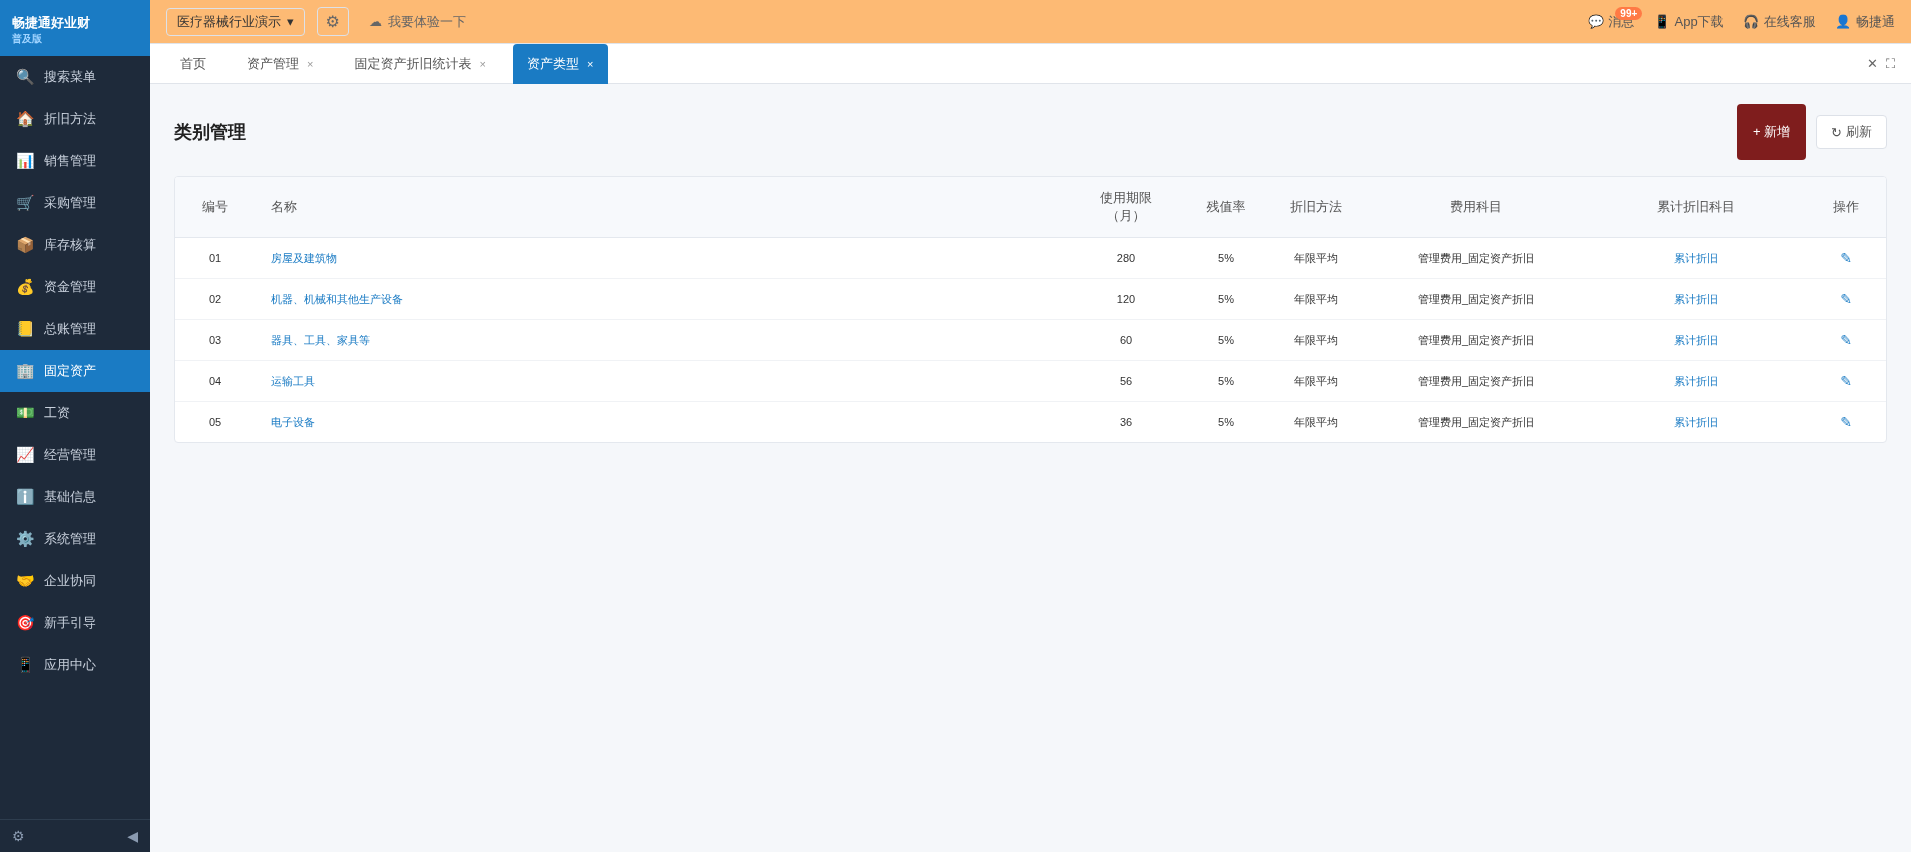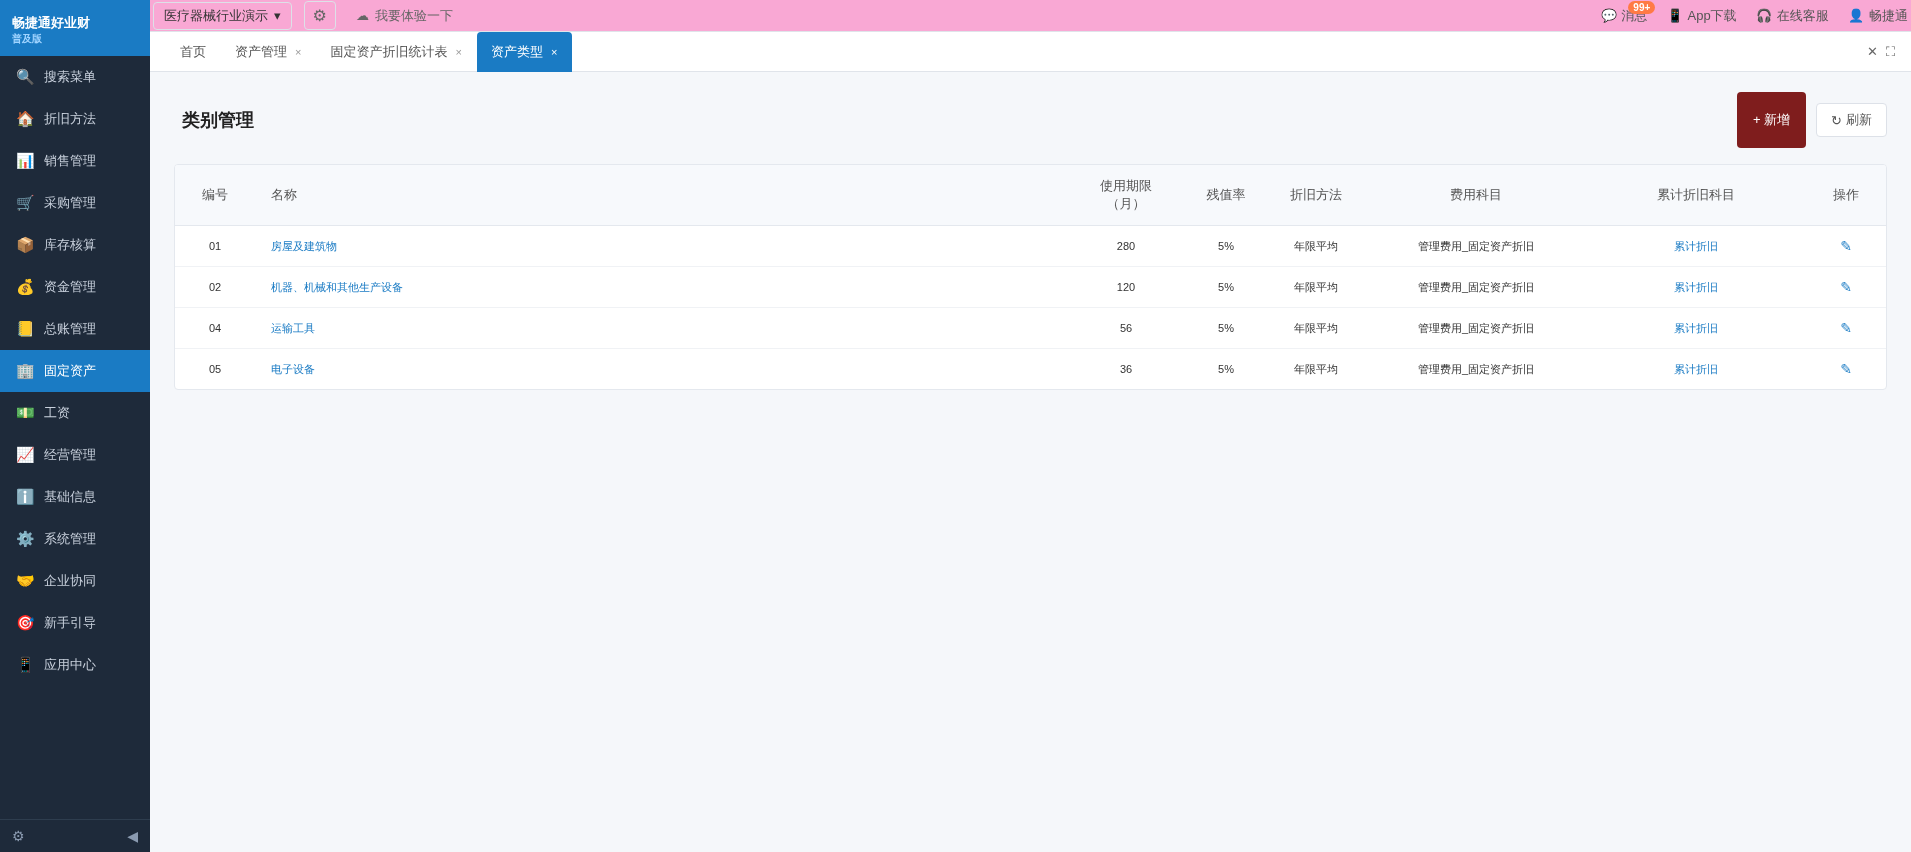--- a/index.html
+++ b/index.html
@@ -63,26 +63,26 @@
     .main {
       flex: 1;
       display: flex;
       flex-direction: column;
       height: 100%;
       overflow: hidden;
     }
 
     
     .topbar {
-      background: #f9a8d4;
+      background: #fdba74;
       border-bottom: 1px solid #e0e4ea;
       display: flex;
       align-items: center;
-      padding: 0 3px;
-      height: 32px;
+      padding: 0 16px;
+      height: 44px;
       gap: 12px;
     }
     .topbar-industry {
       display: flex;
       align-items: center;
       gap: 6px;
       color: #333;
       font-size: 13px;
       cursor: pointer;
       border: 1px solid #dde1e8;
@@ -136,21 +136,21 @@
     .badge-plus { background: #ff7a45; }
 
     
     .tabs-bar {
       background: #fff;
       border-bottom: 1px solid #e0e4ea;
       display: flex;
       align-items: center;
       padding: 0 16px;
       height: 40px;
-      gap: 0;
+      gap: 12px;
     }
     .tab {
       display: flex;
       align-items: center;
       gap: 6px;
       padding: 0 14px;
       height: 40px;
       cursor: pointer;
       font-size: 13px;
       color: #555;
@@ -178,21 +178,20 @@
       overflow-y: auto;
       background: #f5f7fa;
       position: relative;
     }
 
     .page-header {
       display: flex;
       align-items: center;
       justify-content: space-between;
       margin-bottom: 16px;
-      margin-left: 8px;
     }
     .page-title {
       font-size: 18px;
       font-weight: bold;
       color: #222;
     }
     .header-actions {
       display: flex;
       align-items: center;
       gap: 10px;
@@ -457,20 +456,30 @@
       <td>5%</td>
       <td>年限平均</td>
       <td>管理费用_固定资产折旧</td>
       <td style="color:#1a7bc4;">累计折旧</td>
       <td class="td-edit">✎</td>
     </tr>
             <tr>
       <td class="col-code">02</td>
       <td class="col-name" style="color:#1a7bc4;">机器、机械和其他生产设备</td>
       <td>120</td>
+      <td>5%</td>
+      <td>年限平均</td>
+      <td>管理费用_固定资产折旧</td>
+      <td style="color:#1a7bc4;">累计折旧</td>
+      <td class="td-edit">✎</td>
+    </tr>
+            <tr>
+      <td class="col-code">03</td>
+      <td class="col-name" style="color:#1a7bc4;">器具、工具、家具等</td>
+      <td>60</td>
       <td>5%</td>
       <td>年限平均</td>
       <td>管理费用_固定资产折旧</td>
       <td style="color:#1a7bc4;">累计折旧</td>
       <td class="td-edit">✎</td>
     </tr>
             <tr>
       <td class="col-code">04</td>
       <td class="col-name" style="color:#1a7bc4;">运输工具</td>
       <td>56</td>

